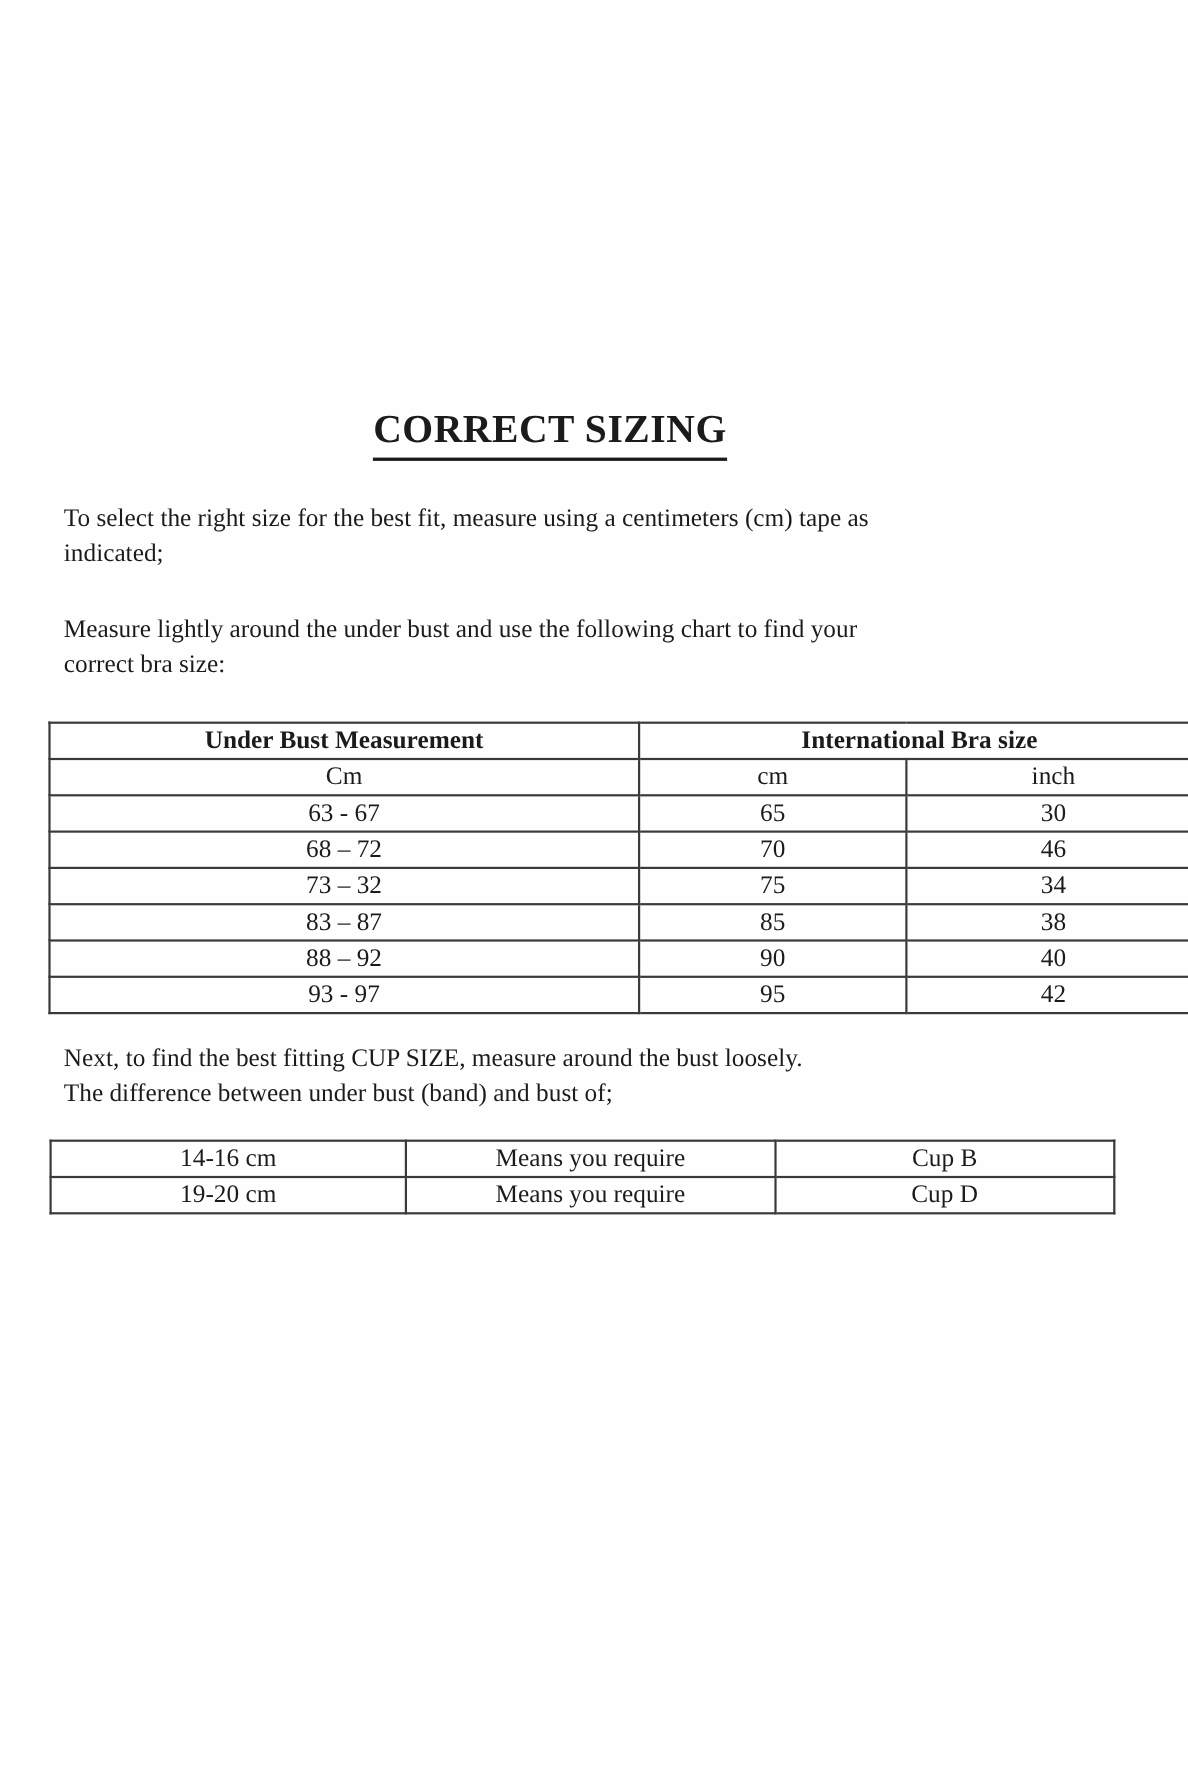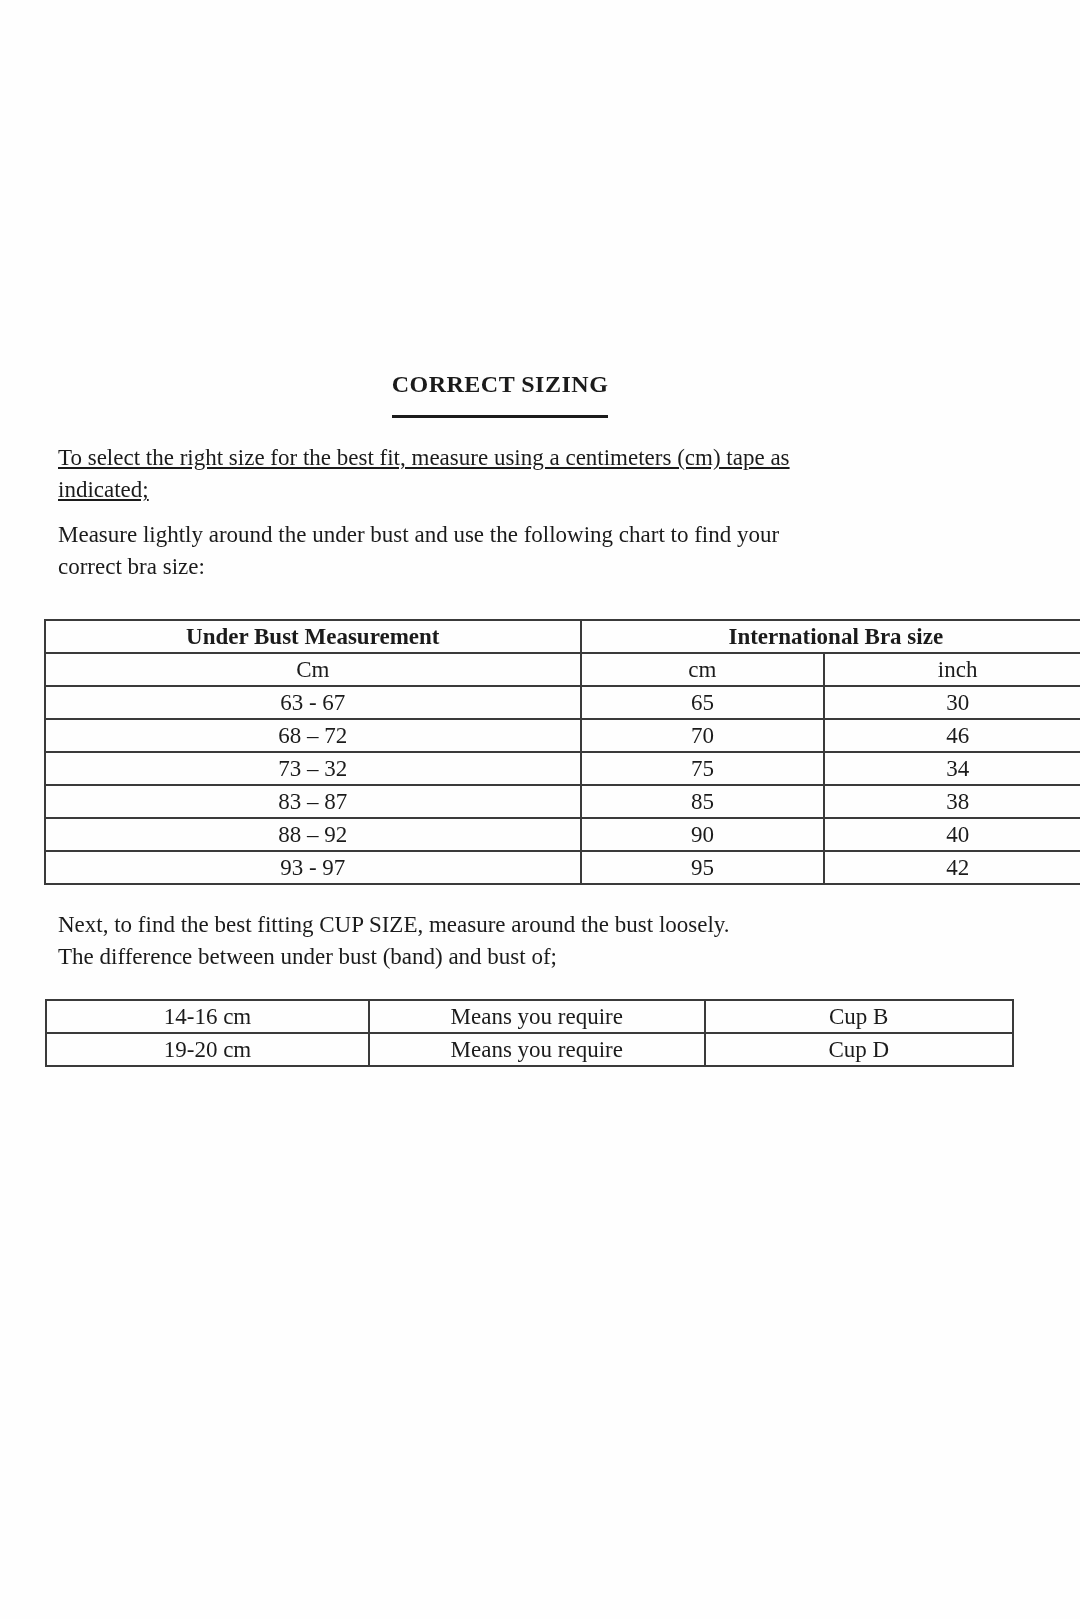--- a/index.html
+++ b/index.html
@@ -16,36 +16,36 @@
     color: #1b1b1b;
     overflow: hidden;
   }
   .doc-title-wrap {
     padding-top: 371px;
     text-align: center;
     width: 1000px;
   }
   .doc-title {
     display: inline-block;
-    font-size: 24px;
+    font-size: 36px;
     font-weight: bold;
     letter-spacing: 0.5px;
     border-bottom: 3px solid #1b1b1b;
-    padding-bottom: 18px;
+    padding-bottom: 5px;
     line-height: 1.1;
   }
   .para {
     margin: 0 0 0 58px;
     width: 960px;
     font-size: 23px;
     line-height: 32px;
   }
   .para div { white-space: nowrap; }
-  .para-1 { margin-top: 24px; text-decoration: underline; }
-  .para-2 { margin-top: 13px; }
+  .para-1 { margin-top: 36px; }
+  .para-2 { margin-top: 37px; }
   .para-3 { margin-top: 24px; }
   table {
     border-collapse: collapse;
     table-layout: fixed;
     font-size: 23px;
   }
   td {
     border: 2px solid #3a3a3a;
     text-align: center;
     vertical-align: middle;

